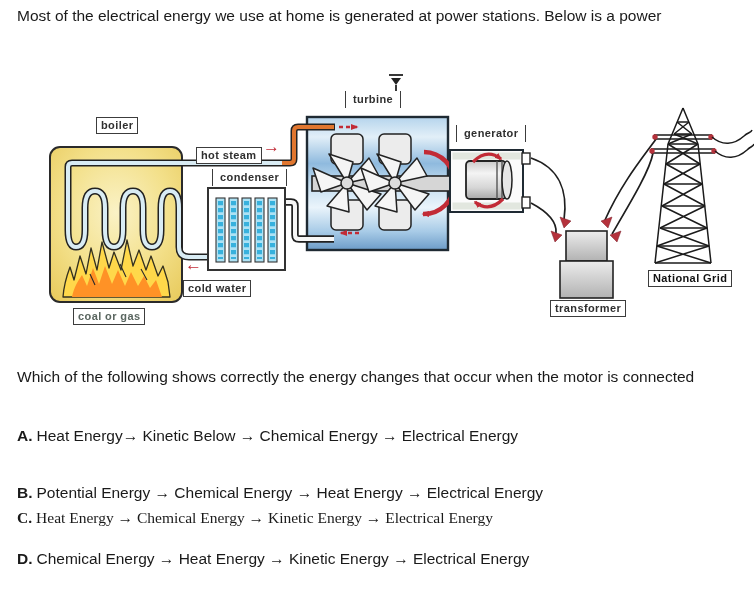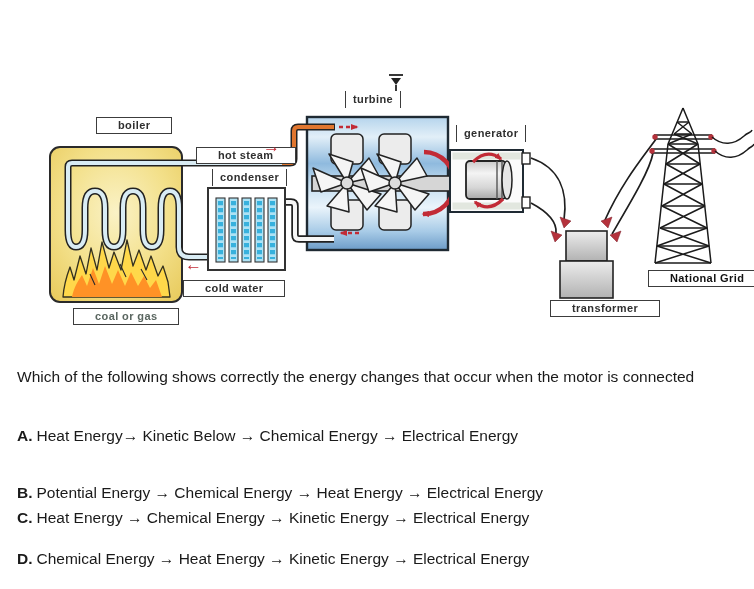--- a/index.html
+++ b/index.html
@@ -8,31 +8,32 @@
     background:#ffffff;color:#1a1a1a;
     font-family:"Liberation Sans", sans-serif;
   }
   .txtblock{position:absolute;font-size:15.5px;line-height:21.5px;}
   .opt{position:absolute;left:17px;font-size:15.5px;white-space:nowrap;}
   .opt .opt-label{font-weight:bold;margin-right:4px;}
   .diagram{position:absolute;left:0;top:70px;width:754px;height:300px;}
   .diagram svg{position:absolute;left:0;top:0;}
   .dlabel{
     position:absolute;background:#ffffff;border:1.5px solid #3c3c3c;
-    padding:1px 21px;font-size:11px;font-weight:bold;color:#2f2f2f;
+    padding:1px 4px;font-size:11px;font-weight:bold;color:#2f2f2f;
     letter-spacing:.4px;white-space:nowrap;line-height:13px;
   }
   .dlabel.sides{border-top:none;border-bottom:none;padding:2px 7px;}
   .dlabel.muted{color:#5a6660;}
   .rarw{position:absolute;color:#c22b36;font-weight:bold;font-size:17px;line-height:17px;}
 </style>
 </head>
 <body>
 
 <div class="txtblock" style="left:17px;top:5px;">
+  <div>Most of the electrical energy we use at home is generated at power stations. Below is a power</div>
 </div>
 
 <div class="diagram">
   <svg width="754" height="300" viewBox="0 0 754 300">
     <defs>
       <radialGradient id="gBoiler" cx="50%" cy="42%" r="75%">
         <stop offset="0%" stop-color="#faf2c6"></stop>
         <stop offset="55%" stop-color="#f3e08a"></stop>
         <stop offset="100%" stop-color="#e8ca5c"></stop>
       </radialGradient>
@@ -203,18 +204,18 @@
 <div class="txtblock" style="left:17px;top:366px;">
   <div>Which of the following shows correctly the energy changes that occur when the motor is connected</div>
 </div>
 
 <div class="opt" style="top:427px;">
   <span class="opt-label">A.</span><span>Heat Energy→ Kinetic Below → Chemical Energy → Electrical Energy</span>
 </div>
 <div class="opt" style="top:468px;margin-top:16px;">
   <span class="opt-label">B.</span><span>Potential Energy → Chemical Energy → Heat Energy → Electrical Energy</span>
 </div>
-<div class="opt" style="top:509px;">
+<div class="opt" style="top:509px;font-family:Liberation Serif, serif;">
   <span class="opt-label">C.</span><span>Heat Energy → Chemical Energy → Kinetic Energy → Electrical Energy</span>
 </div>
 <div class="opt" style="top:550px;">
   <span class="opt-label">D.</span><span>Chemical Energy → Heat Energy → Kinetic Energy → Electrical Energy</span>
 </div>
 
 </body></html>

